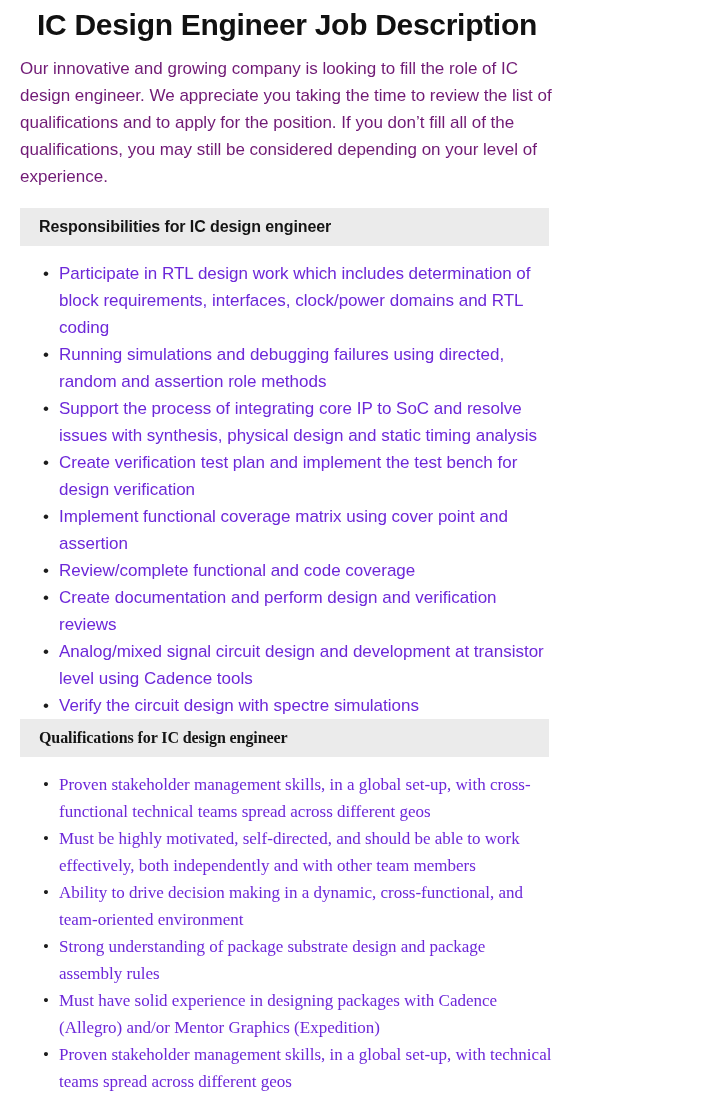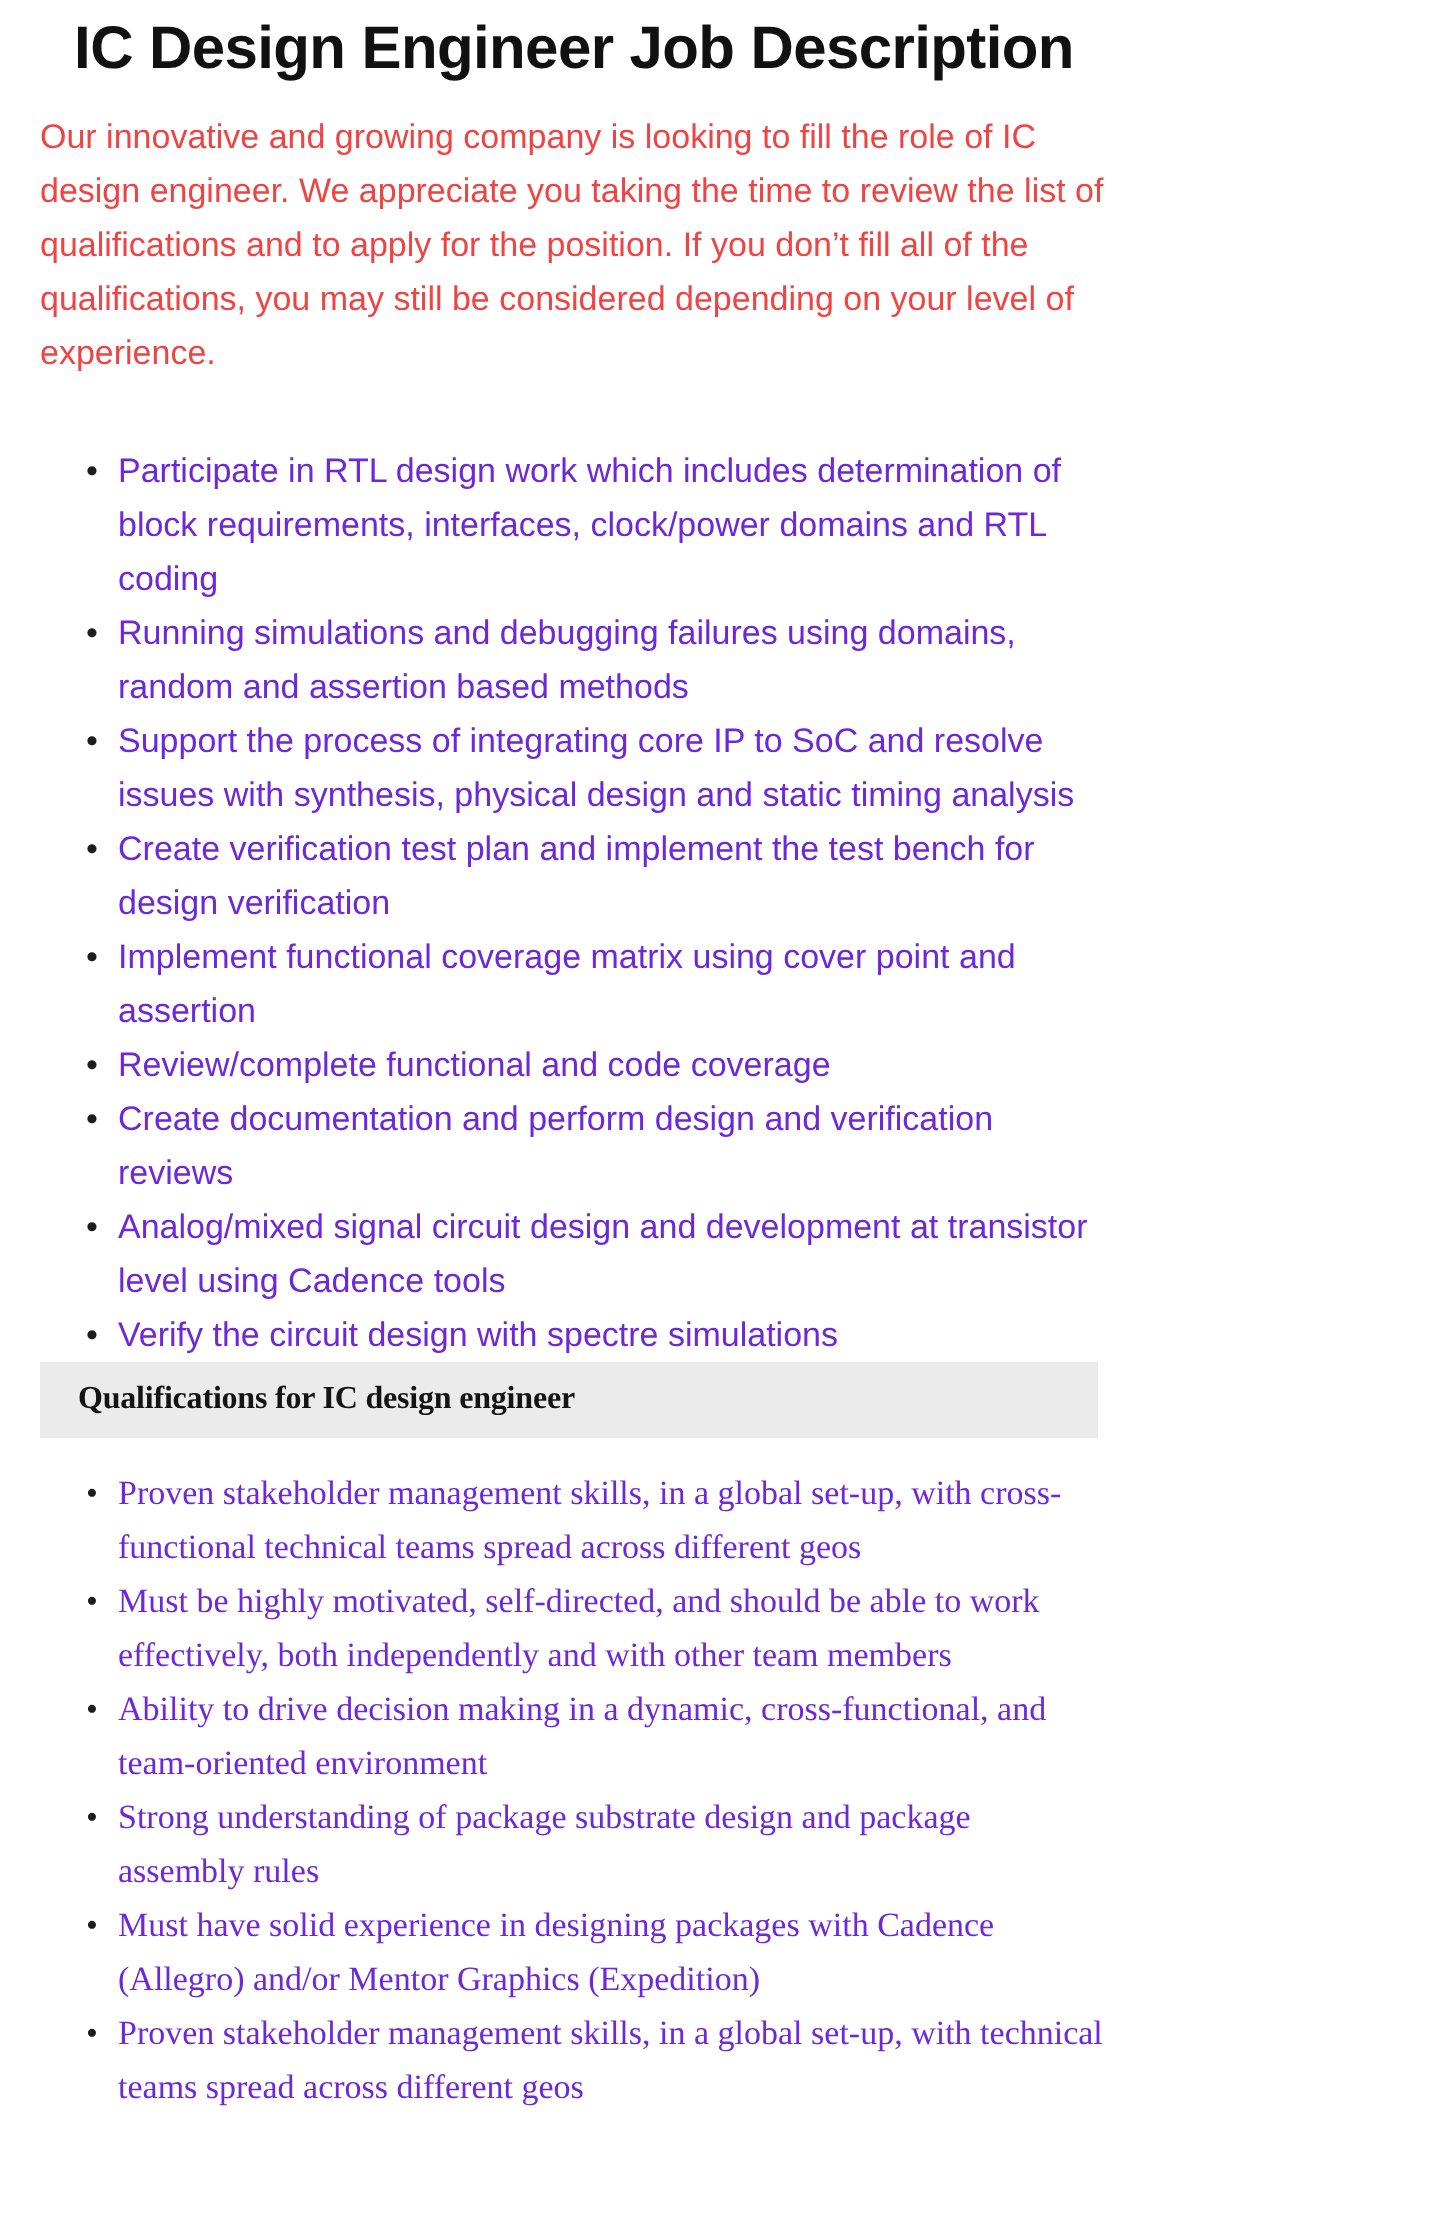--- a/index.html
+++ b/index.html
@@ -31,21 +31,21 @@
     margin: 0;
     padding: 6px 20px 0 20px;
     line-height: 38px;
   }
 
   .intro {
     margin: 0;
     padding: 11px 22px 0 20px;
     font-size: 17px;
     line-height: 27px;
-    color: #ef4444;
+    color: #701a75;
   }
 
   .section {
     margin-top: 18px;
   }
 
   .section-header {
     margin: 0 25px 0 20px;
     background: #ebebeb;
     height: 38px;
@@ -91,23 +91,24 @@
 </head>
 <body>
 
 <div class="page">
 
   <h1 class="doc-title">IC Design Engineer Job Description</h1>
 
   <p class="intro">Our innovative and growing company is looking to fill the role of IC design engineer. We appreciate you taking the time to review the list of qualifications and to apply for the position. If you don’t fill all of the qualifications, you may still be considered depending on your level of experience.</p>
 
   <div class="section section-responsibilities">
+    <div class="section-header">Responsibilities for IC design engineer</div>
     <ul class="bullets">
       <li>Participate in RTL design work which includes determination of block requirements, interfaces, clock/power domains and RTL coding</li>
-      <li>Running simulations and debugging failures using domains, random and assertion based methods</li>
+      <li>Running simulations and debugging failures using directed, random and assertion role methods</li>
       <li>Support the process of integrating core IP to SoC and resolve issues with synthesis, physical design and static timing analysis</li>
       <li>Create verification test plan and implement the test bench for design verification</li>
       <li>Implement functional coverage matrix using cover point and assertion</li>
       <li>Review/complete functional and code coverage</li>
       <li>Create documentation and perform design and verification reviews</li>
       <li>Analog/mixed signal circuit design and development at transistor level using Cadence tools</li>
       <li>Verify the circuit design with spectre simulations</li>
     </ul>
   </div>
 

